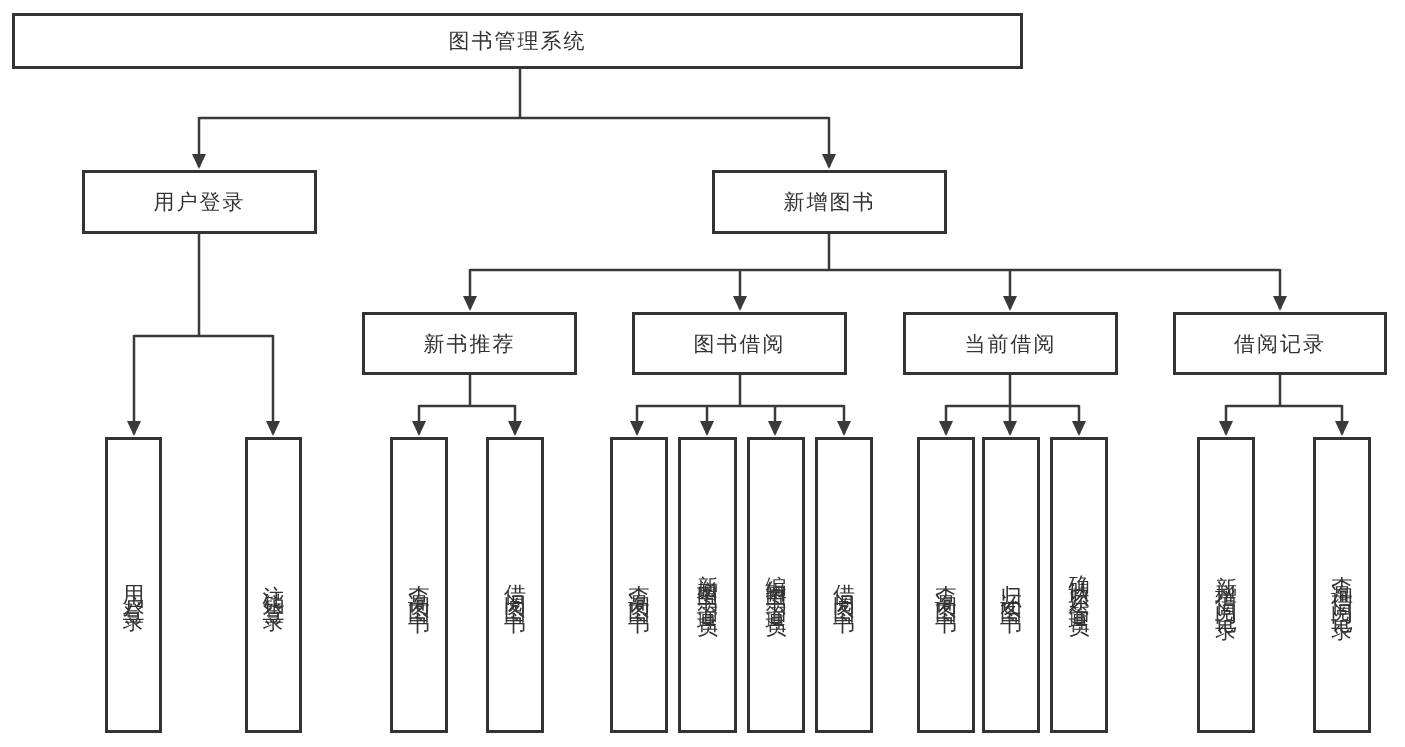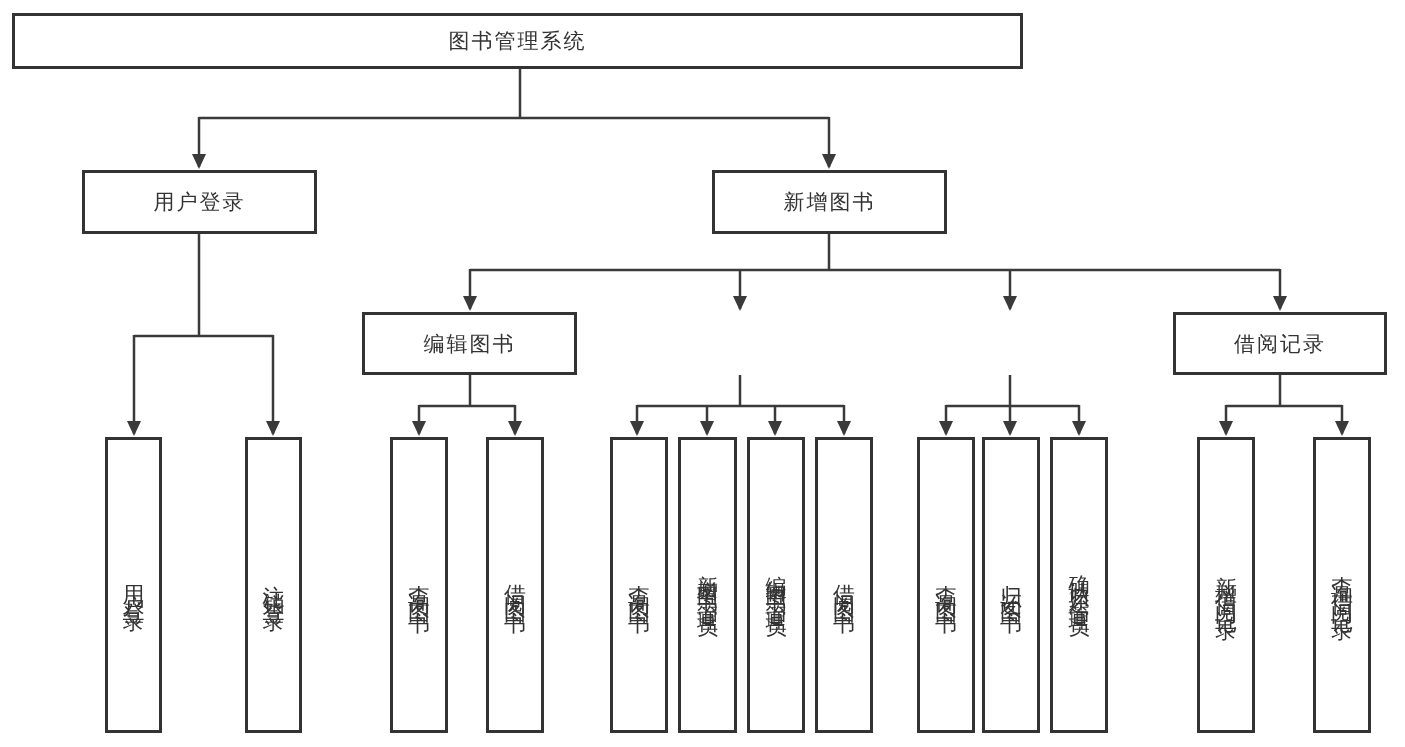--- a/index.html
+++ b/index.html
@@ -87,21 +87,27 @@
   </div>
 
   <div class="box" style="left:82px;top:170px;width:235px;height:64px">
     <span class="lbl">用户登录</span>
   </div>
   <div class="box" style="left:712px;top:170px;width:235px;height:64px">
     <span class="lbl">新增图书</span>
   </div>
 
   <div class="box" style="left:362px;top:312px;width:215px;height:63px">
-    <span class="lbl">编辑图书</span>
+    <span class="lbl">新书推荐</span>
+  </div>
+  <div class="box" style="left:632px;top:312px;width:215px;height:63px">
+    <span class="lbl">图书借阅</span>
+  </div>
+  <div class="box" style="left:903px;top:312px;width:215px;height:63px">
+    <span class="lbl">当前借阅</span>
   </div>
   <div class="box" style="left:1173px;top:312px;width:214px;height:63px">
     <span class="lbl">借阅记录</span>
   </div>
 
   <div class="box v" style="left:105px;top:437px;width:57px;height:296px">
     <span class="lbl">用户登录</span>
   </div>
   <div class="box v" style="left:245px;top:437px;width:57px;height:296px">
     <span class="lbl">注销登录</span>

